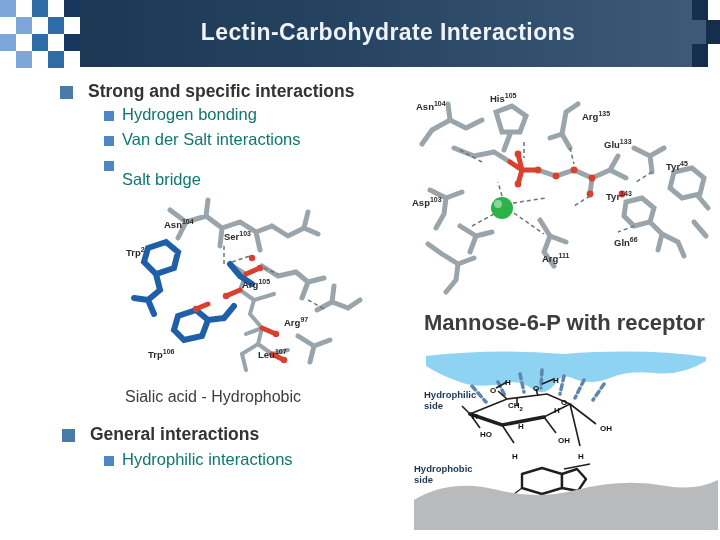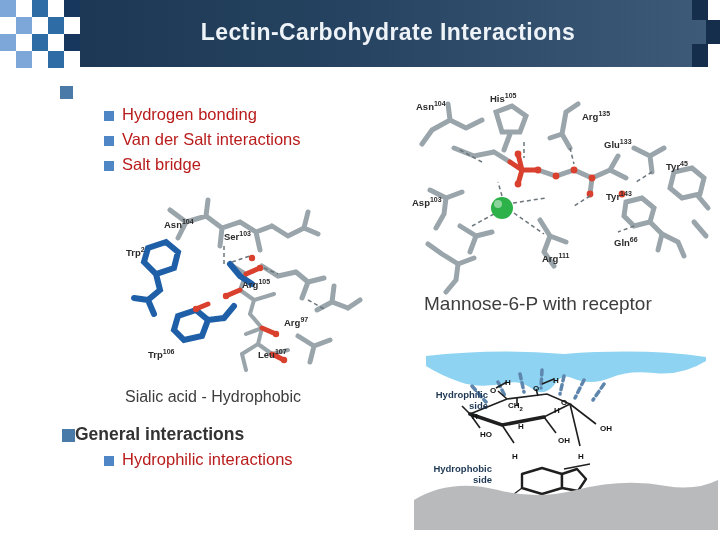--- a/index.html
+++ b/index.html
@@ -10,46 +10,46 @@
         background:linear-gradient(90deg,var(--title-band-left) 0%,var(--title-band-mid) 45%,var(--title-band-right) 100%);}
   .band h1{margin:0;padding:0 0 0 70px;text-align:center;line-height:64px;
            font-size:23px;font-weight:bold;letter-spacing:.4px;color:#eef3f8;}
   .checker,.checker-r{position:absolute;top:0;height:68px;}
   .checker{left:0;width:80px;}
   .checker-r{left:0;top:0;width:720px;height:68px;pointer-events:none;}
   
   .sq1{position:absolute;width:13px;height:13px;background:var(--bullet-l1);}
   .sq2{position:absolute;width:10px;height:10px;background:var(--bullet-l2);}
   .t1{position:absolute;font-weight:bold;font-size:17.5px;color:#333;white-space:nowrap;}
-  .t2{position:absolute;font-size:16.5px;color:#b91c1c;white-space:nowrap;}
+  .t2{position:absolute;font-size:16.5px;color:#0f766e;white-space:nowrap;}
   
   .cap{position:absolute;color:#3d3d3d;}
   .cap-sialic{left:103px;top:388px;width:220px;text-align:center;font-size:16px;}
-  .cap-mannose{left:424px;top:293px;font-size:19px;}
+  .cap-mannose{left:424px;top:310px;font-size:22px;font-weight:bold;}
   
   .fig{position:absolute;}
   .fig svg{position:absolute;left:0;top:0;}
   .rlabel{position:absolute;font-size:9.5px;font-weight:bold;color:#2b2b2b;white-space:nowrap;}
   .rlabel sup{font-size:7px;}
   .stick{stroke:var(--stick-gray);stroke-width:5;stroke-linecap:round;fill:none;}
   .stick-thin{stroke:var(--stick-gray);stroke-width:4;stroke-linecap:round;fill:none;}
   .stick-blue{stroke:var(--stick-blue);stroke-width:6;stroke-linecap:round;fill:none;}
   .stick-red{stroke:var(--oxygen-red);stroke-width:5;stroke-linecap:round;fill:none;}
   .odot{fill:var(--oxygen-red);}
   .hdash{stroke:#6a757c;stroke-width:1.5;stroke-dasharray:4 3;fill:none;}
   .ion{fill:var(--calcium-green);}
   
   .water{fill:var(--water-blue);}
   .wdash{stroke:var(--hbond-dash);stroke-width:3.5;stroke-dasharray:5 4;fill:none;stroke-linecap:round;}
   .sugarline{stroke:#1f1f1f;stroke-width:1.6;fill:none;}
   .sugarbold{stroke:#1f1f1f;stroke-width:3.6;fill:none;stroke-linecap:round;}
   .indole{stroke:#1f1f1f;stroke-width:2.4;fill:#ffffff;stroke-linejoin:round;}
   .conn{stroke:#1f1f1f;stroke-width:1.3;fill:none;}
   .blob{fill:var(--surface-gray);}
-  .dlabel{position:absolute;font-size:9.5px;font-weight:bold;color:#1d3753;text-align:right;line-height:1.15;}
+  .dlabel{position:absolute;font-size:9.5px;font-weight:bold;color:#1d3753;text-align:left;line-height:1.15;}
   .alabel{position:absolute;font-size:8px;font-weight:bold;color:#111;white-space:nowrap;}
   .alabel sub{font-size:6px;}
 </style>
 </head>
 <body>
 
 <div class="slide">
 
   <header class="band">
     <div class="checker">
@@ -76,29 +76,30 @@
       </div>
     <div class="checker-r">
         <div style="position: absolute; left: 692px; top: 0px; width: 16px; height: 20px; background: rgb(21, 46, 76);"></div>
         <div style="position: absolute; left: 706px; top: 20px; width: 14px; height: 24px; background: rgb(21, 46, 76);"></div>
         <div style="position: absolute; left: 692px; top: 44px; width: 16px; height: 23px; background: rgb(21, 46, 76);"></div>
       </div>
     <h1>Lectin-Carbohydrate Interactions</h1>
   </header>
 
   <span class="sq1" style="left:60px;top:86px"></span>
+  <span class="t1" style="left:88px;top:81px">Strong and specific interactions</span>
 
   <span class="sq2" style="left:104px;top:111px"></span>
   <span class="t2" style="left:122px;top:105px">Hydrogen bonding</span>
 
   <span class="sq2" style="left:104px;top:136px"></span>
   <span class="t2" style="left:122px;top:130px">Van der Salt interactions</span>
 
   <span class="sq2" style="left:104px;top:161px"></span>
-  <span class="t2" style="left:122px;top:155px">Salt bridge</span>
+  <span class="t2" style="left:122px;top:170px">Salt bridge</span>
 
   <div class="fig" style="left:112px;top:188px;width:280px;height:192px">
     <svg width="280" height="192" viewBox="0 0 280 192">
 
       <path class="stick" d="M58,22 L74,34 L66,50 M74,34 L94,28 L110,40 M94,28 L96,12 M110,40 L108,58 M110,40 L128,34 L144,44 L160,38 M144,44 L148,62 M160,38 L176,48 L192,40 M192,40 L206,46 M192,40 L196,24"></path>
       <path class="stick" d="M150,78 L166,88 L184,84 M184,84 L196,94 M196,94 L190,110 M196,94 L212,90 M205,122 L220,114 L236,120 M220,114 L222,98 M236,120 L248,112"></path>
       <path class="stick-thin" d="M118,76 L134,86 M134,86 L128,102 M128,102 L142,112 M142,112 L138,126 M142,112 L162,106 M138,126 L150,140 M150,140 L146,156 M146,156 L160,166 M150,140 L134,146 M146,156 L130,166 M130,166 L134,182 M160,166 L176,162"></path>
       <path class="stick" d="M186,148 L202,158 M202,158 L198,174 M202,158 L218,152"></path>
 
       <path class="stick-blue" d="M36,60 L54,54 L66,64 L62,80 L44,86 L32,74 Z M44,86 L48,102 L36,112 M36,112 L22,110 M36,112 L42,126"></path>
@@ -163,21 +164,21 @@
     <span class="rlabel" style="left:206px;top:52px"><span>Glu</span><sup>133</sup></span>
     <span class="rlabel" style="left:268px;top:74px"><span>Tyr</span><sup>45</sup></span>
     <span class="rlabel" style="left:14px;top:110px"><span>Asp</span><sup>103</sup></span>
     <span class="rlabel" style="left:208px;top:104px"><span>Tyr</span><sup>143</sup></span>
     <span class="rlabel" style="left:216px;top:150px"><span>Gln</span><sup>66</sup></span>
     <span class="rlabel" style="left:144px;top:166px"><span>Arg</span><sup>111</sup></span>
   </div>
   <div class="cap cap-mannose">Mannose-6-P with receptor</div>
 
   <span class="sq1" style="left:62px;top:429px"></span>
-  <span class="t1" style="left:75px;top:424px">General interactions</span>
+  <span class="t1" style="left:90px;top:424px">General interactions</span>
 
   <span class="sq2" style="left:104px;top:456px"></span>
   <span class="t2" style="left:122px;top:450px">Hydrophilic interactions</span>
 
   <div class="fig" style="left:414px;top:348px;width:304px;height:182px">
     <svg width="304" height="182" viewBox="0 0 304 182">
 
       <path class="water" d="M12,8 Q80,0 150,6 Q230,0 292,9 L292,13 Q268,28 240,25 Q214,22 196,30 Q176,38 158,30 Q148,25 141,36 Q130,50 117,40 Q106,32 92,35 Q66,41 46,34 Q26,27 12,18 Z"></path>
 
       <path class="wdash" d="M58,38 L72,54 M84,34 L92,50 M106,26 L110,44 M128,22 L127,40 M150,28 L146,46 M170,32 L161,50 M190,36 L179,52"></path>
@@ -186,21 +187,21 @@
       <path class="sugarbold" d="M56,66 L88,77 L130,69"></path>
       <path class="sugarline" d="M93,51 L84,43 M82,40 L93,34 M124,48 L122,41 M128,36 L140,31 M56,66 L48,58 M56,66 L66,80 M88,77 L100,95 M130,69 L142,85 M156,56 L182,76 M156,56 L166,98 M103,57 L103,50"></path>
 
       <path class="indole" d="M108,126 L128,120 L148,126 L148,140 L128,146 L108,140 Z"></path>
       <path class="indole" d="M148,126 L163,121 L172,131 L164,143 L148,140 Z"></path>
       <path class="conn" d="M150,121 L176,116 M108,140 L92,152"></path>
 
       <path class="blob" d="M0,152 Q36,130 84,142 Q124,152 162,142 Q210,130 252,138 Q282,143 304,132 L304,182 L0,182 Z"></path>
     </svg>
     <span class="dlabel" style="left:10px;top:42px;width:64px">Hydrophilic side</span>
-    <span class="dlabel" style="left:12px;top:116px;width:66px">Hydrophobic side</span>
+    <span class="dlabel" style="left:0;top:116px;width:66px">Hydrophobic side</span>
 
     <span class="alabel" style="left:76px;top:38px">O</span>
     <span class="alabel" style="left:91px;top:30px">H</span>
     <span class="alabel" style="left:119px;top:36px">O</span>
     <span class="alabel" style="left:139px;top:28px">H</span>
     <span class="alabel" style="left:94px;top:53px"><span>CH</span><sub>2</sub></span>
     <span class="alabel" style="left:147px;top:50px">O</span>
     <span class="alabel" style="left:58px;top:64px">H</span>
     <span class="alabel" style="left:104px;top:74px">H</span>
     <span class="alabel" style="left:140px;top:58px">H</span>

